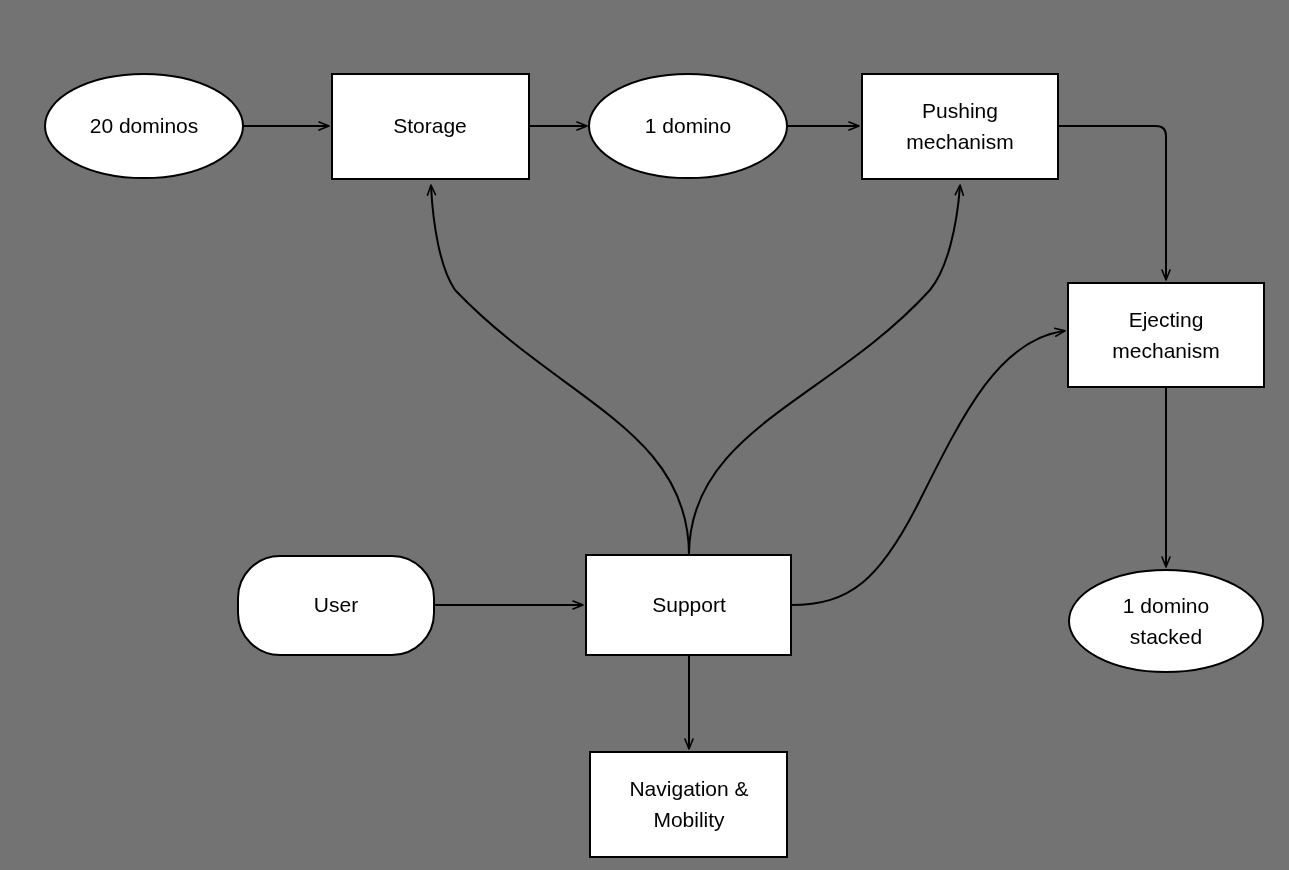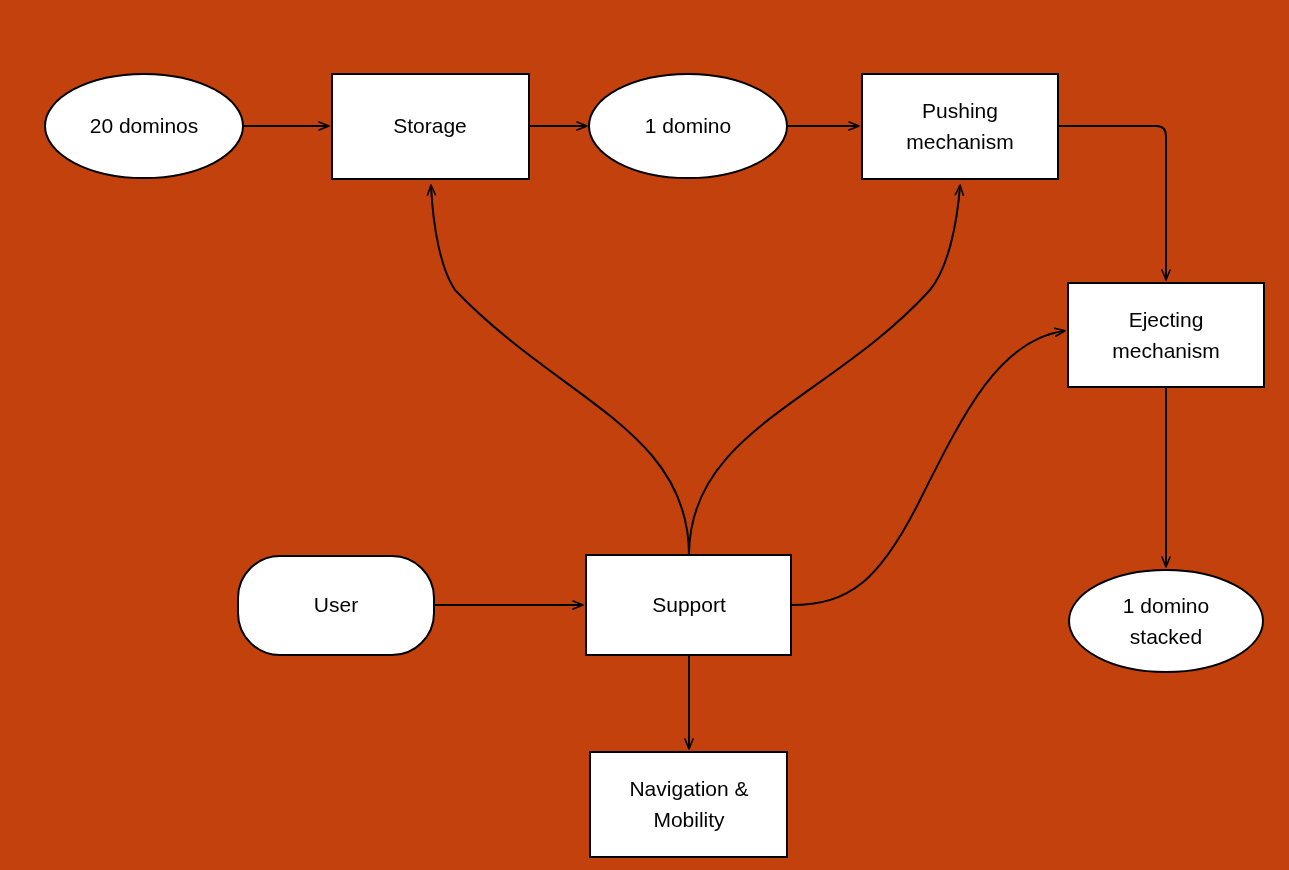--- a/index.html
+++ b/index.html
@@ -8,21 +8,21 @@
     padding: 0;
     background: #ffffff;
   }
   body {
     font-family: "Liberation Sans", sans-serif;
   }
   #diagram-canvas {
     position: relative;
     width: 1289px;
     height: 870px;
-    background: #c2410c;
+    background: #737373;
     overflow: hidden;
   }
   #flow-svg {
     position: absolute;
     top: 0;
     left: 0;
     width: 1289px;
     height: 870px;
   }
   .node-shape {

